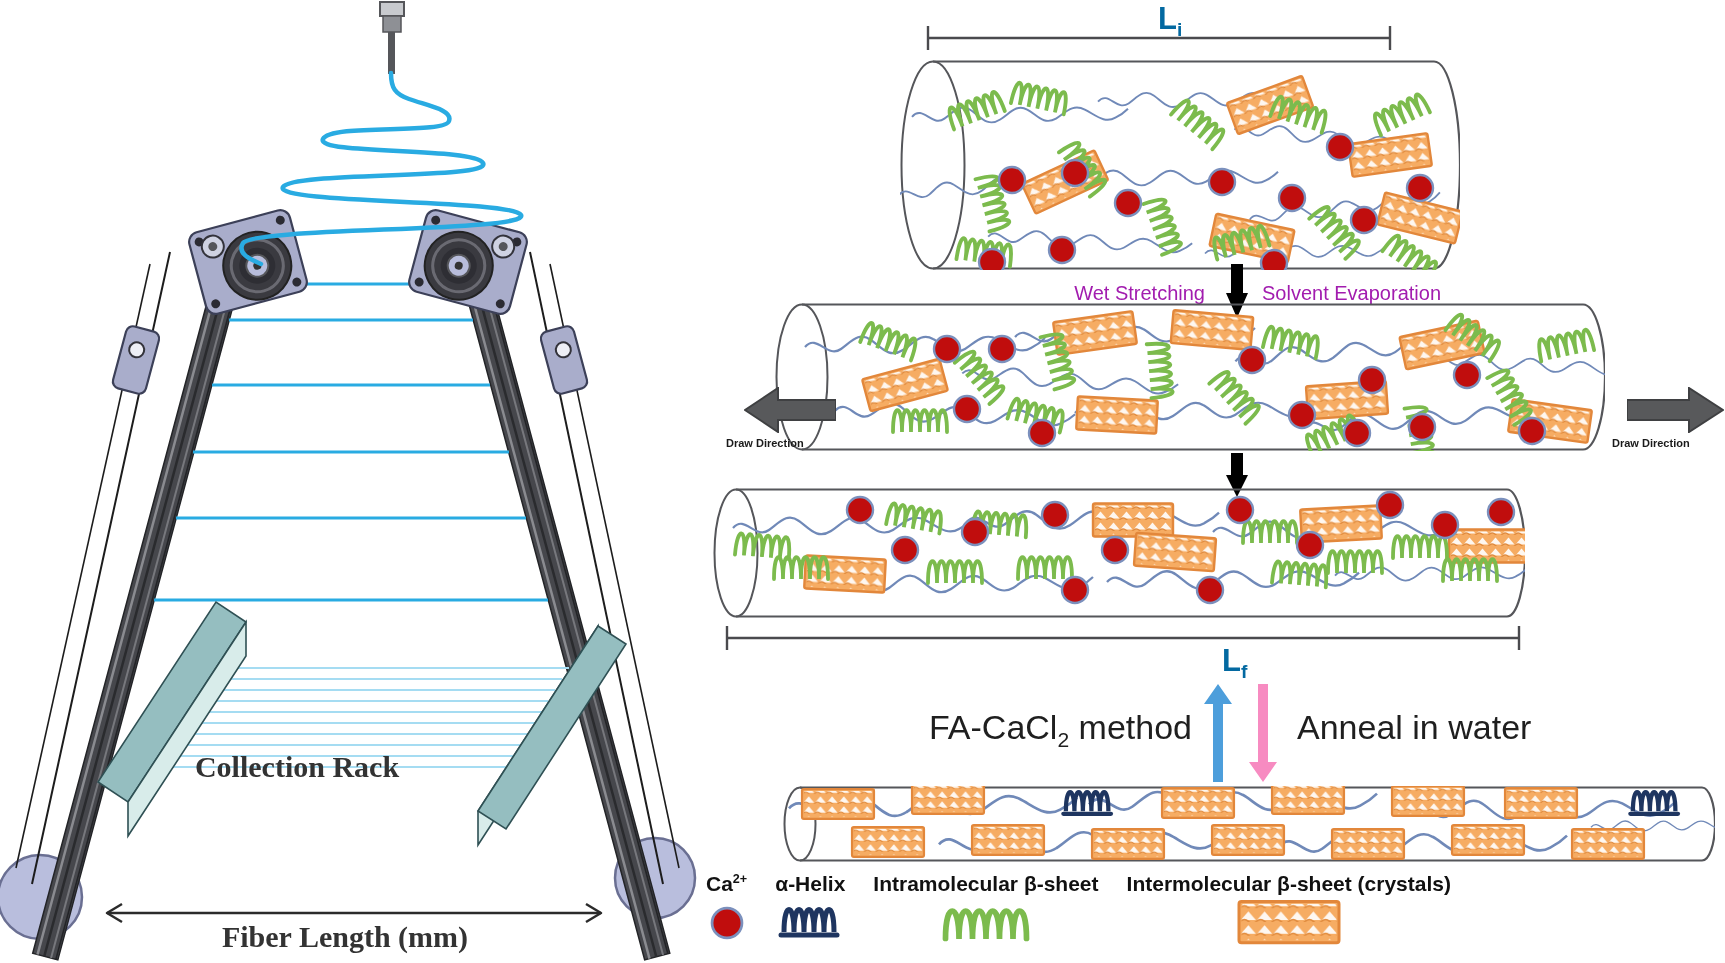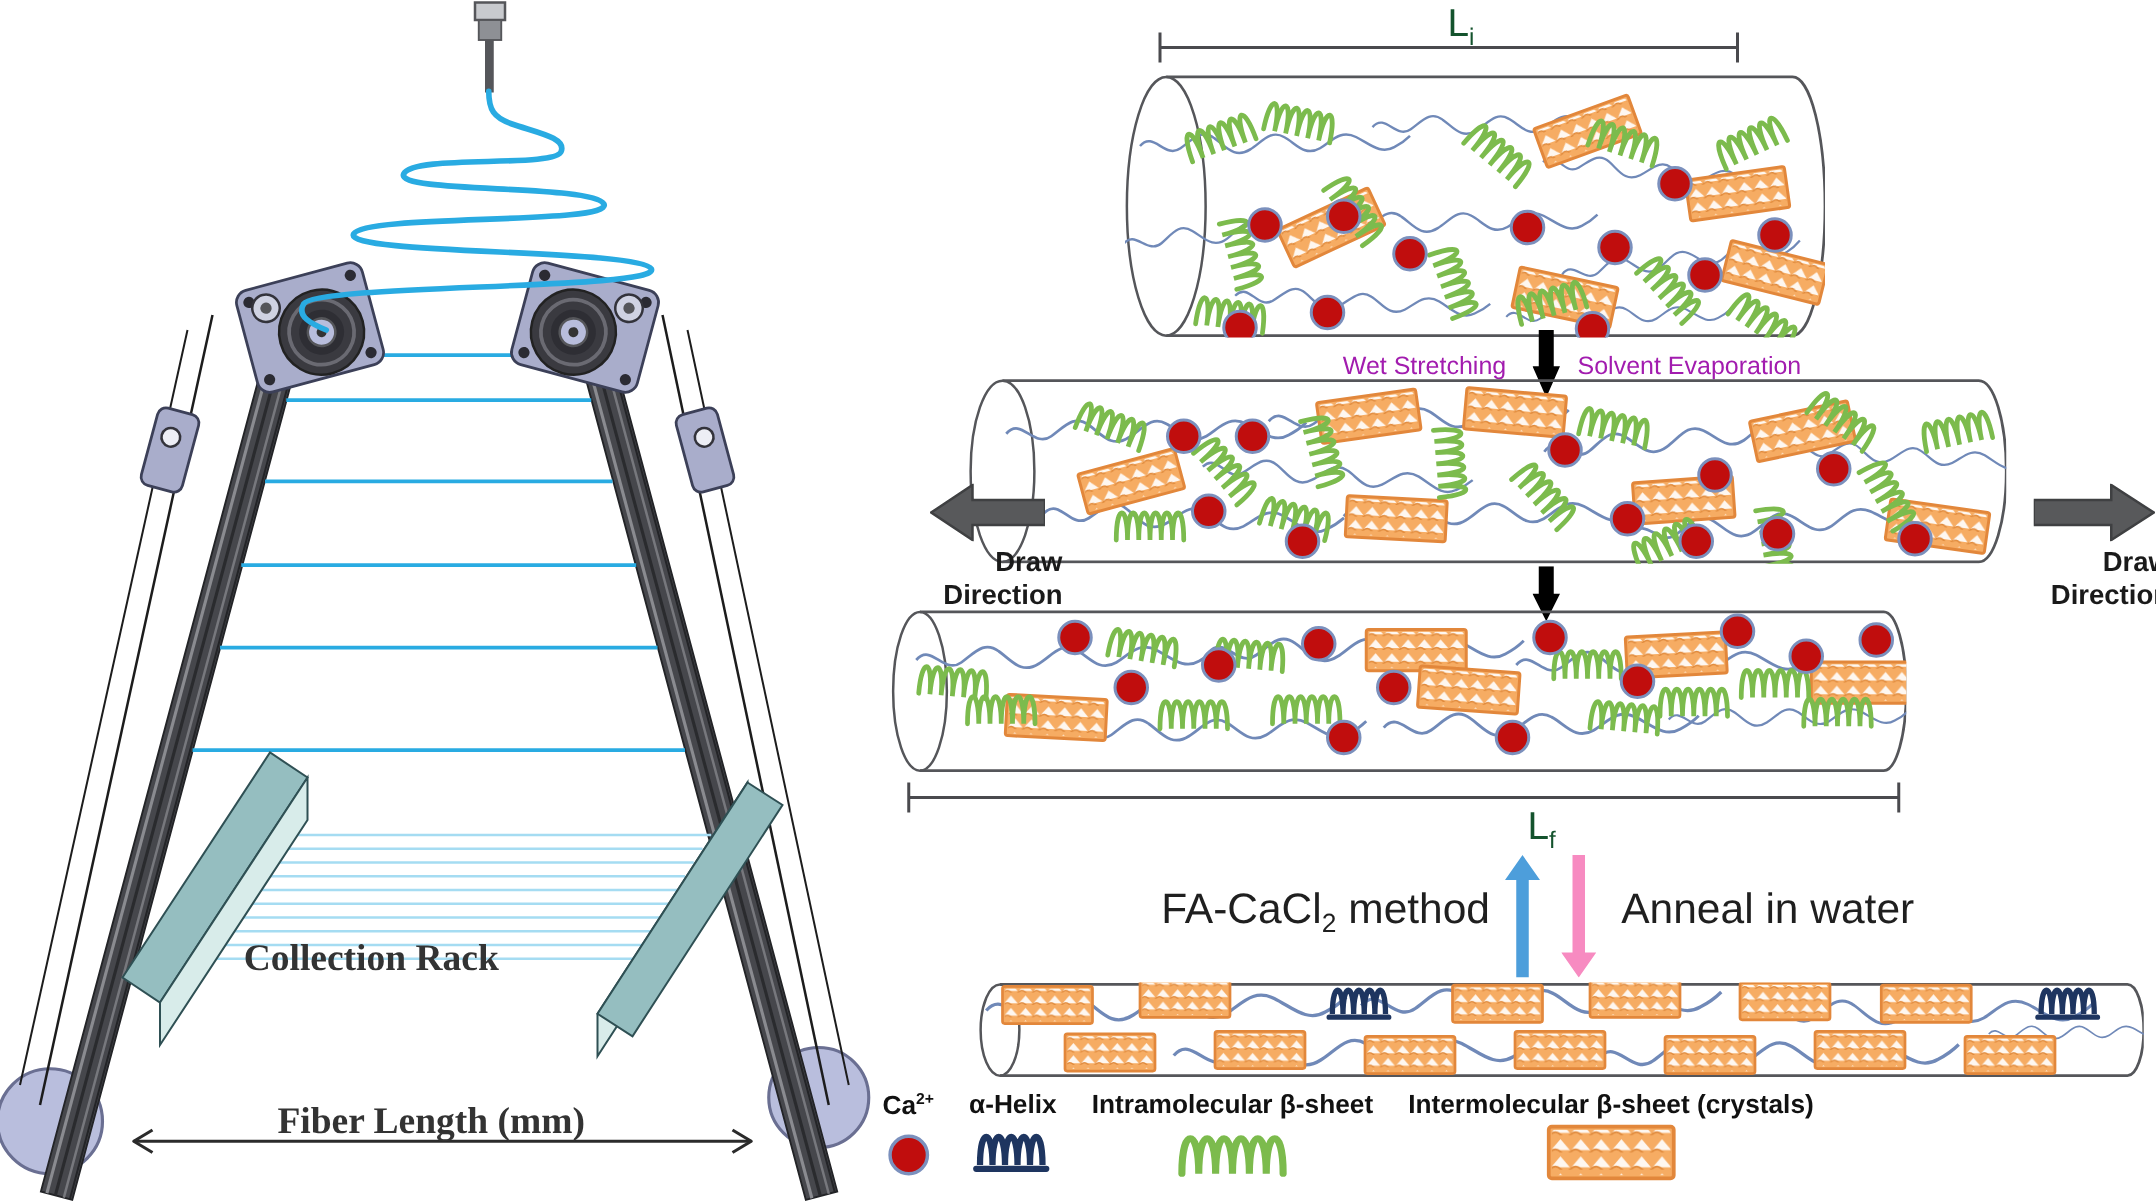--- a/index.html
+++ b/index.html
@@ -1,22 +1,22 @@
 <!DOCTYPE html>
 <html><head>
 <meta charset="utf-8">
 <style>
   html,body{margin:0;padding:0;background:#fff;}
   #stage{position:relative;width:1725px;height:963px;background:#fff;overflow:hidden;
          font-family:"Liberation Sans",sans-serif;color:#1a1a1a;}
   .abs{position:absolute;}
   .serifLbl{font-family:"Liberation Serif",serif;font-size:30px;font-weight:600;color:#333;text-align:center;}
   .stepLbl{font-size:20px;font-weight:normal;color:#a21caf;line-height:1.1;}
-  .drawLbl{font-size:22px;font-weight:bold;color:#1a1a1a;text-align:right;line-height:1.2;}
-  .lenLbl{font-size:31px;font-weight:400;color:#14532d;}
+  .drawLbl{font-size:11px;font-weight:bold;color:#1a1a1a;text-align:left;line-height:1.2;}
+  .lenLbl{font-size:31px;font-weight:700;color:#0369a1;}
   .lenLbl sub{font-size:.62em;}
   .faLbl{font-size:34px;font-weight:500;color:#1f1f1f;}
   .faLbl sub{font-size:.62em;}
   #legend{display:flex;gap:28px;align-items:flex-start;}
   .li{display:flex;flex-direction:column;align-items:center;gap:3px;flex:0 0 auto;}
   .ll{font-size:21px;font-weight:bold;color:#111;white-space:nowrap;}
   .ll sup{font-size:.6em;}
   svg{display:block;}
 </style>
 </head>
@@ -151,21 +151,21 @@
     <path d="M391,73 C391,88 395,94 409,99 C429,106 453,110 449,121 C445,135 331,123 323,139 C315,155 473,147 483,163 C493,180 293,171 283,187 C273,204 511,199 521,215 C531,232 253,227 243,243 C237,253 249,259 261,264" fill="none" stroke="#29ABE2" stroke-width="4.5" stroke-linecap="round"></path>
 
     <g stroke="#2B2B2B" stroke-width="2.5" fill="none" stroke-linejoin="round">
       <line x1="107" y1="913" x2="601" y2="913"></line>
       <path d="M122,904 107,913 122,922"></path>
       <path d="M586,904 601,913 586,922"></path>
     </g>
   </svg>
 
   <div class="abs serifLbl" style="left:182px;top:750px;width:230px">Collection Rack</div>
-  <div class="abs serifLbl" style="left:195px;top:880px;width:300px">Fiber Length (mm)</div>
+  <div class="abs serifLbl" style="left:195px;top:920px;width:300px">Fiber Length (mm)</div>
 
   <svg class="abs" style="left:926px;top:24px" width="466" height="30">
     <line x1="2" y1="14" x2="464" y2="14" stroke="#4A4A4E" stroke-width="2.4"></line>
     <line x1="2" y1="2" x2="2" y2="26" stroke="#4A4A4E" stroke-width="2.4"></line>
     <line x1="464" y1="2" x2="464" y2="26" stroke="#4A4A4E" stroke-width="2.4"></line>
   </svg>
   <div class="abs lenLbl" style="left:1158px;top:1px"><span>L</span><sub>i</sub></div>
 
   <svg class="abs" style="left:900px;top:60px" width="560" height="210" viewBox="0 0 560 210">
       <path d="M33,1.5 L534,1.5 A26 103.5 0 0 1 534 208.5 L33,208.5" fill="none" stroke="#55565A" stroke-width="2.2"></path>

